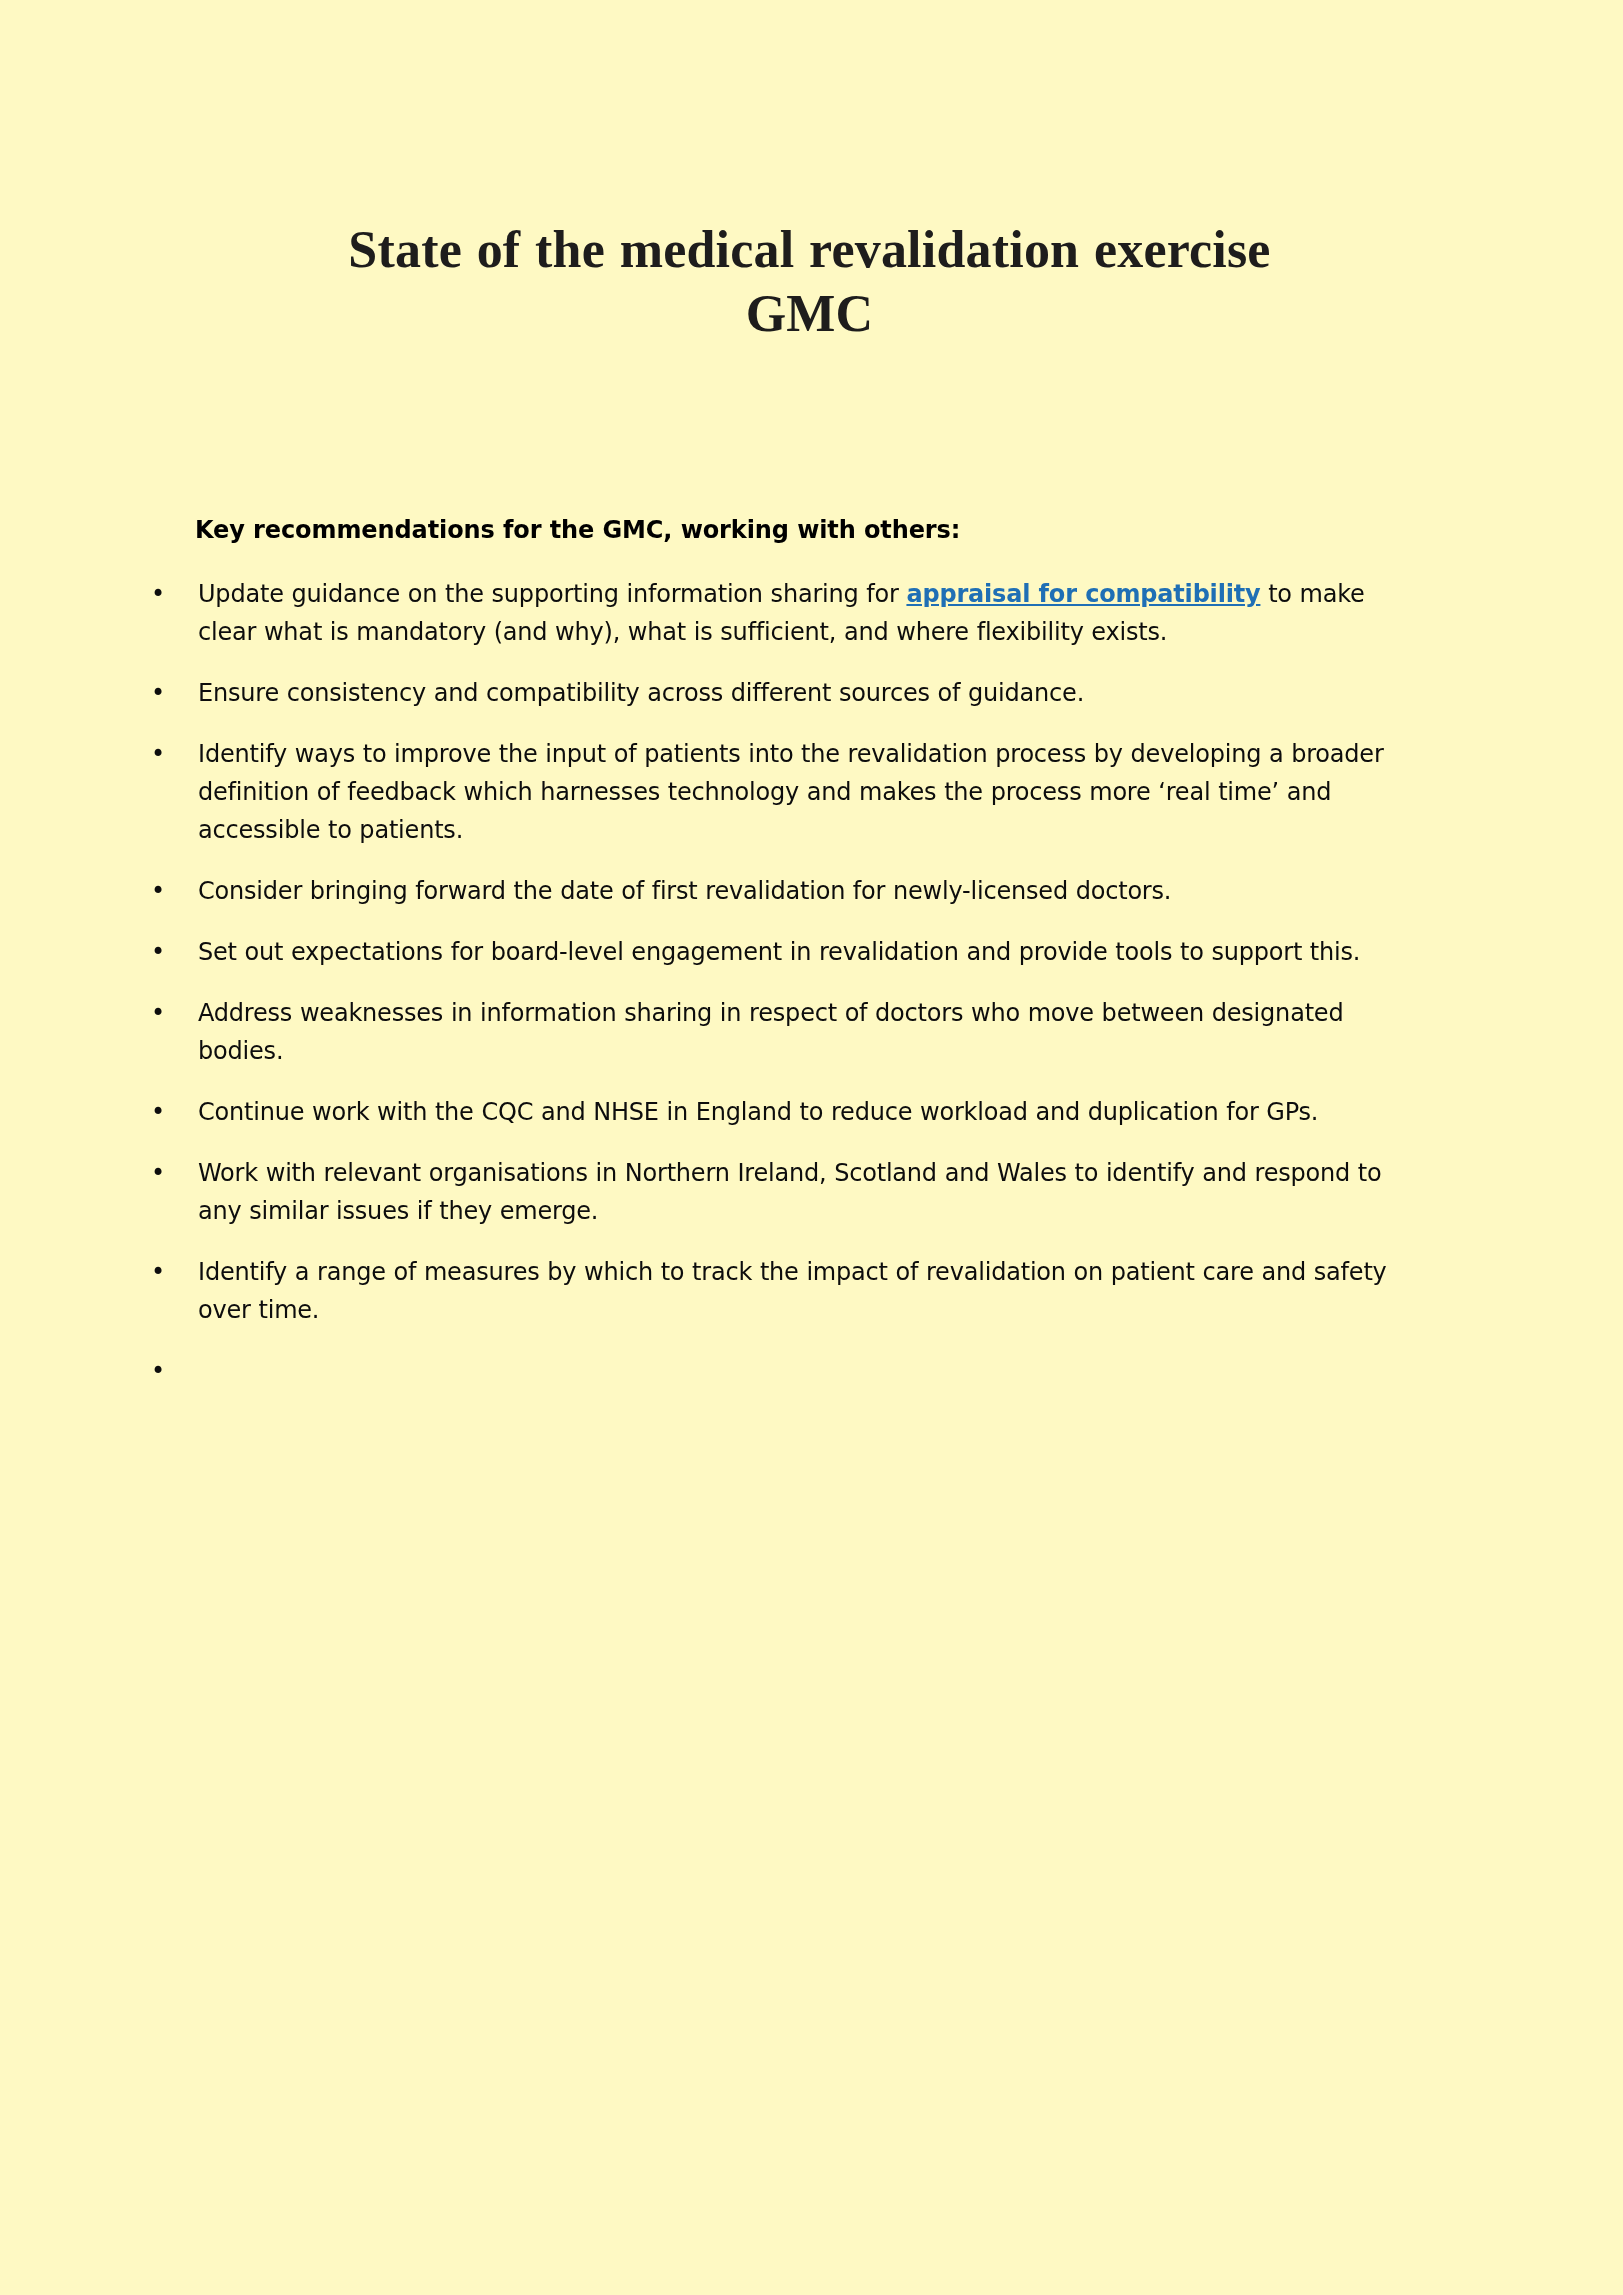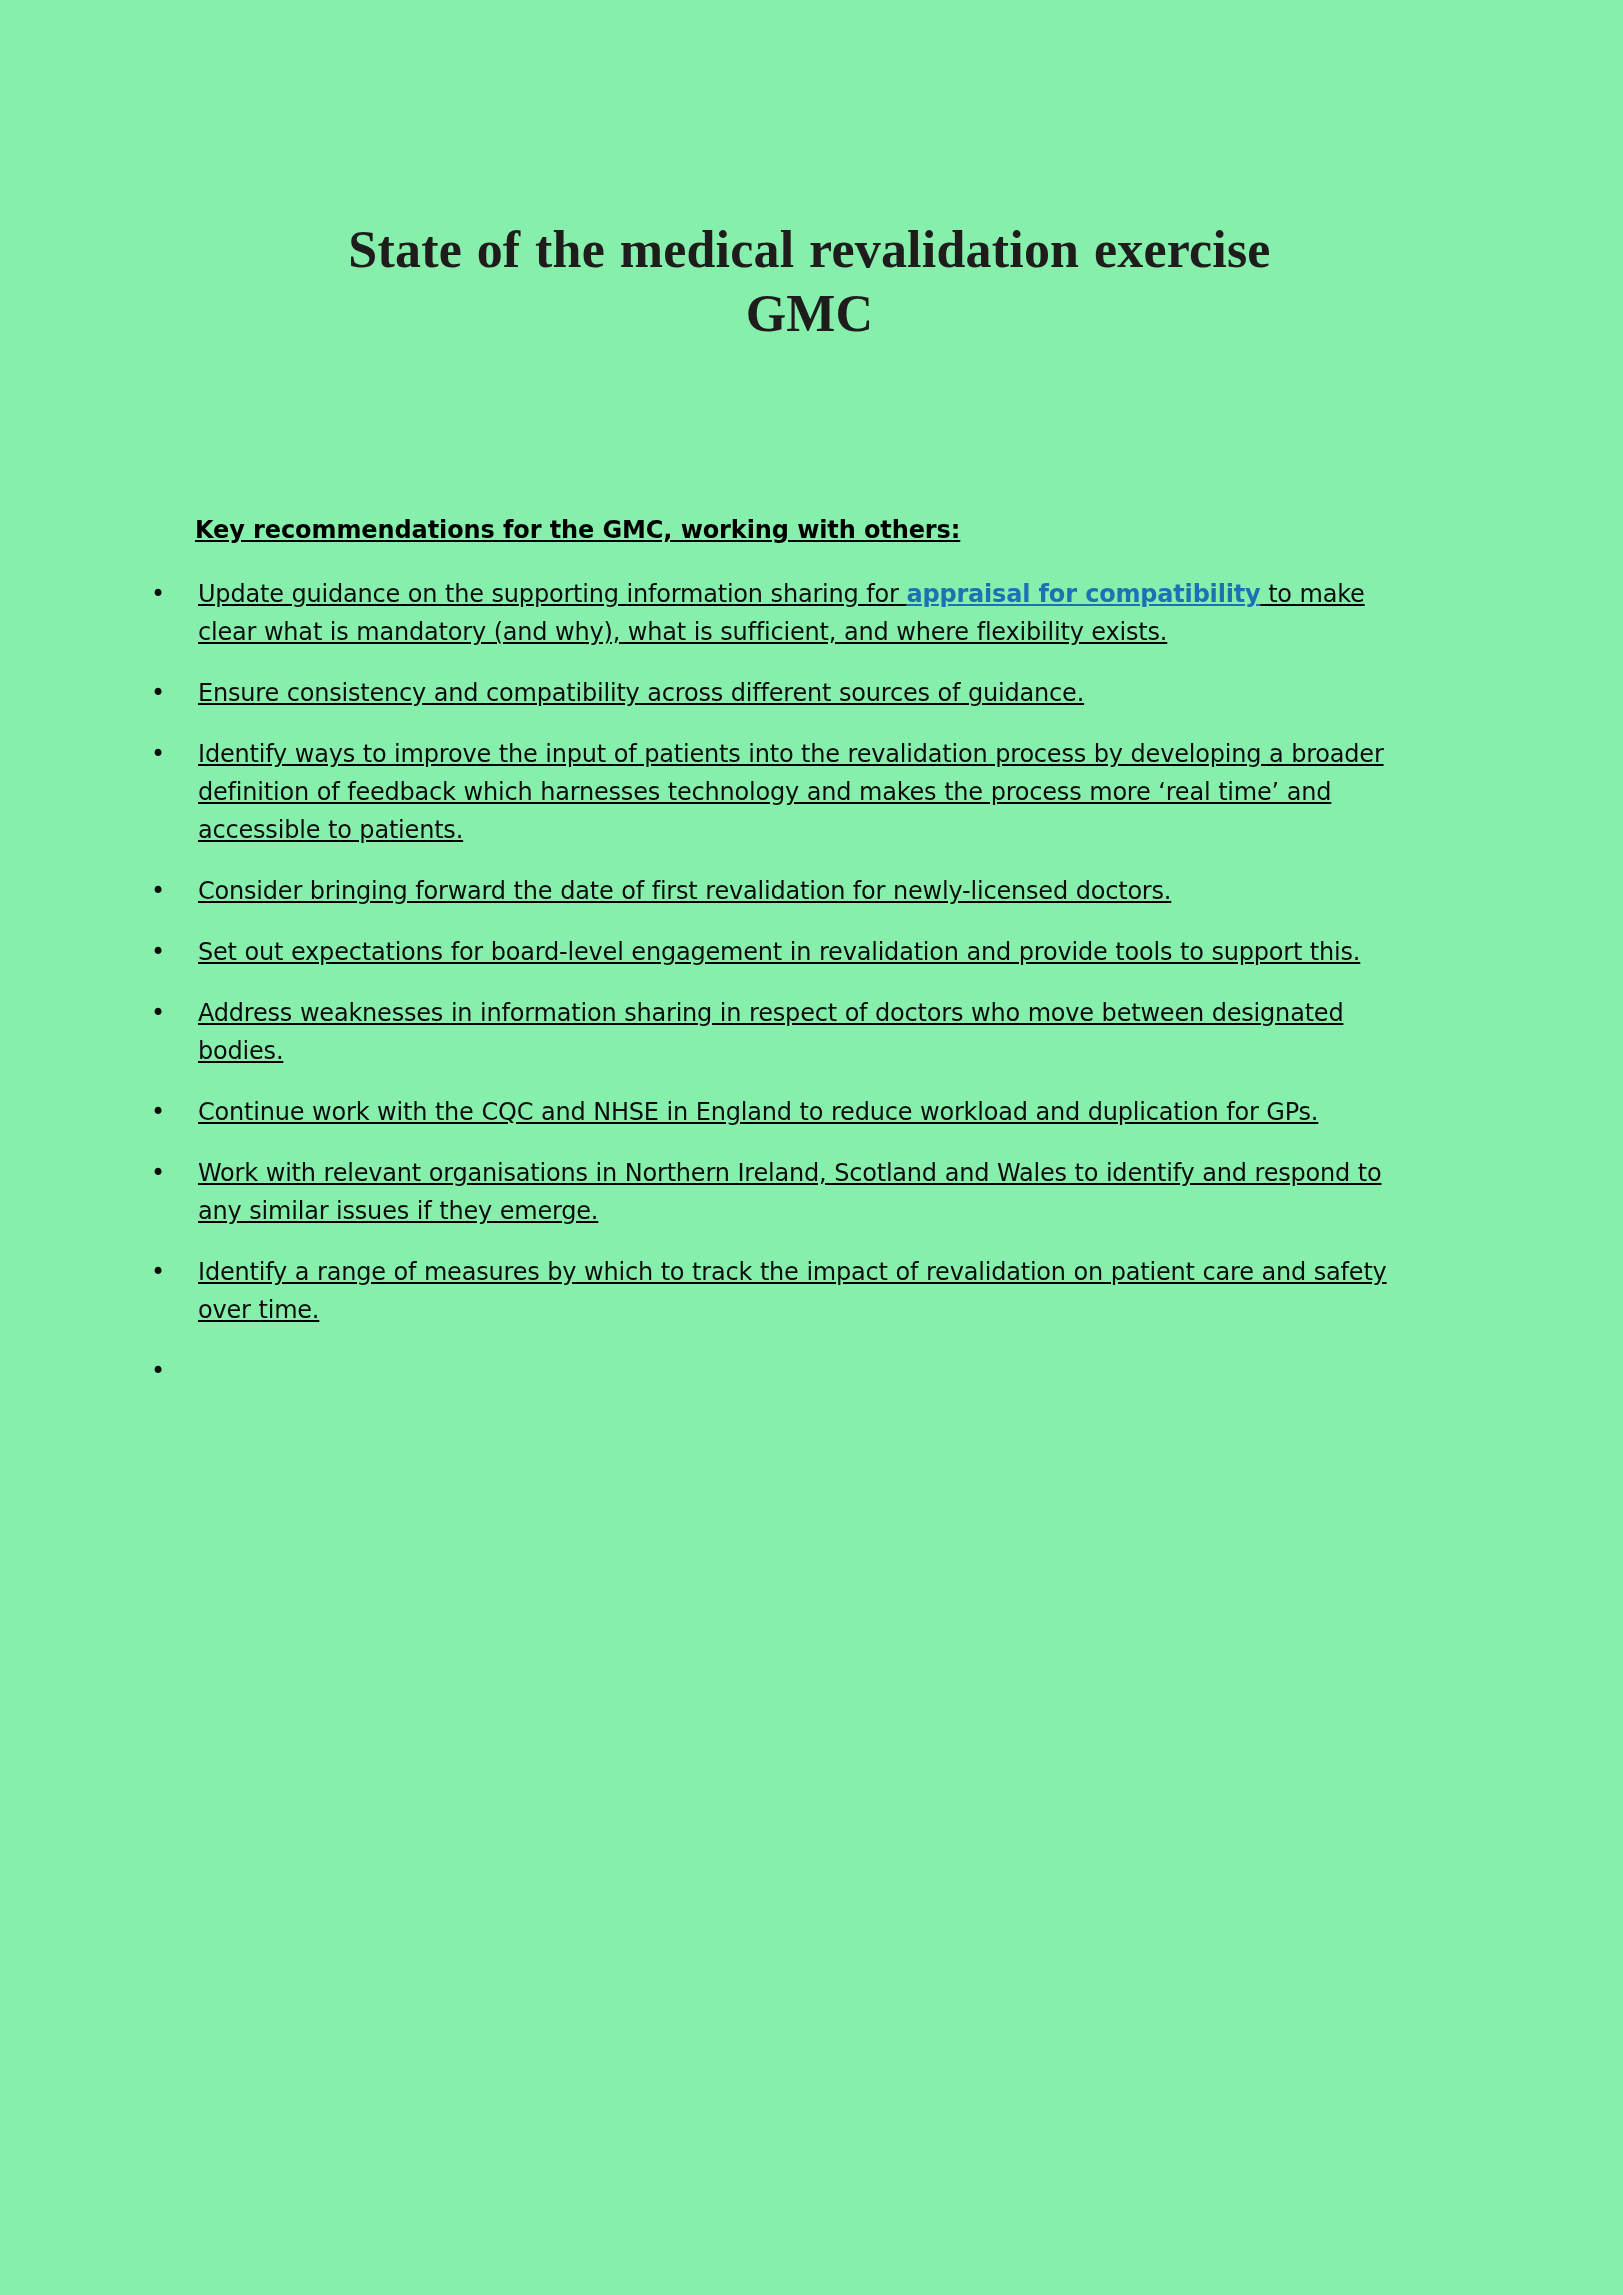--- a/index.html
+++ b/index.html
@@ -12,21 +12,21 @@
     height: 2295px;
     font-family: "Liberation Sans", sans-serif;
     -webkit-font-smoothing: antialiased;
     overflow: hidden;
   }
 
   .page {
     position: relative;
     width: 1624px;
     height: 2295px;
-    background: #86efac;
+    background: #fef9c3;
     box-sizing: border-box;
   }
 
   
   .doc-title {
     position: absolute;
     left: 196px;
     top: 183px;
     width: 1227px;
     text-align: center;
@@ -38,21 +38,20 @@
     letter-spacing: 0.2px;
     word-spacing: 1.5px;
   }
 
   
   .body-block {
     position: absolute;
     left: 0;
     top: 491px;
     width: 1308px;
-    text-decoration: underline;
   }
 
   .section-heading {
     margin-left: 195px;
     width: 1219px;
     font-family: "DejaVu Sans", "Liberation Sans", sans-serif;
     font-weight: bold;
     font-size: 24px;
     line-height: 1.3;
     color: #000000;

